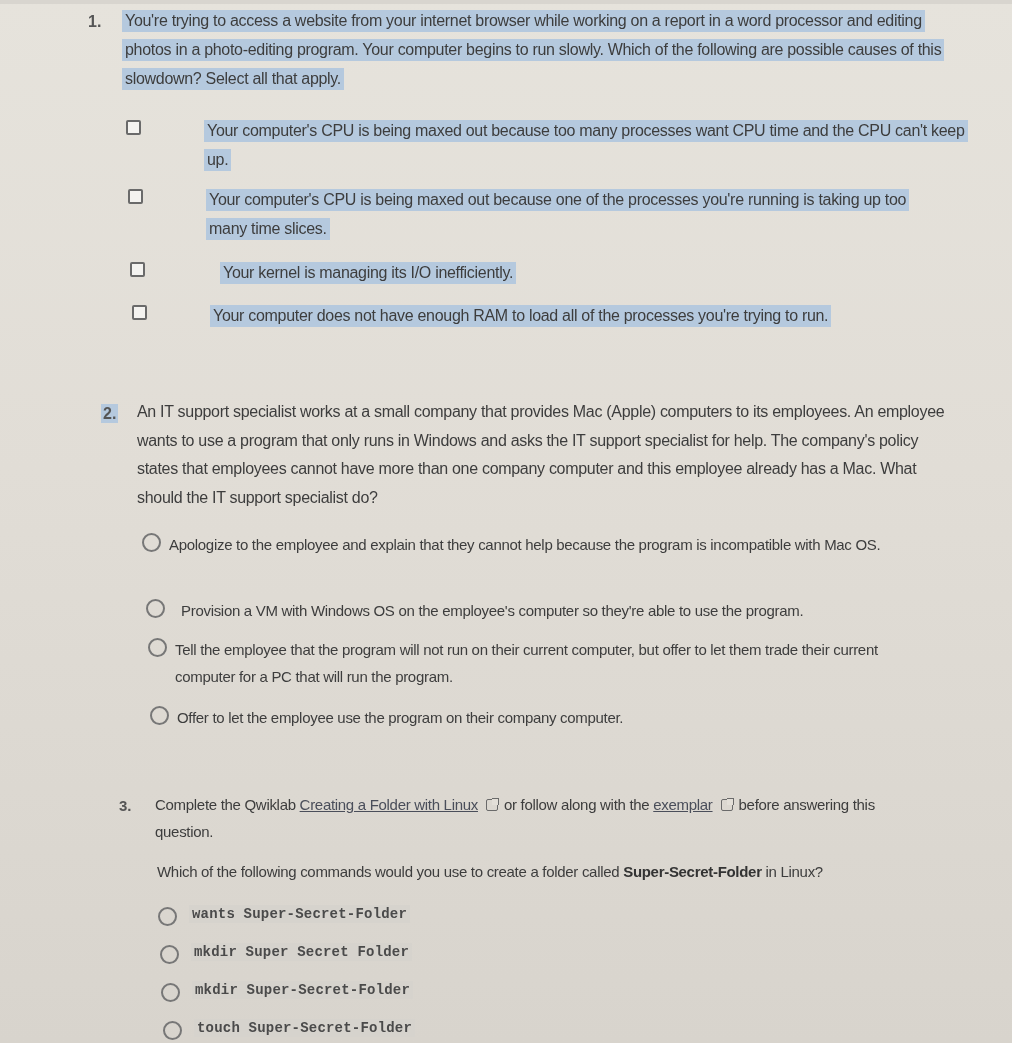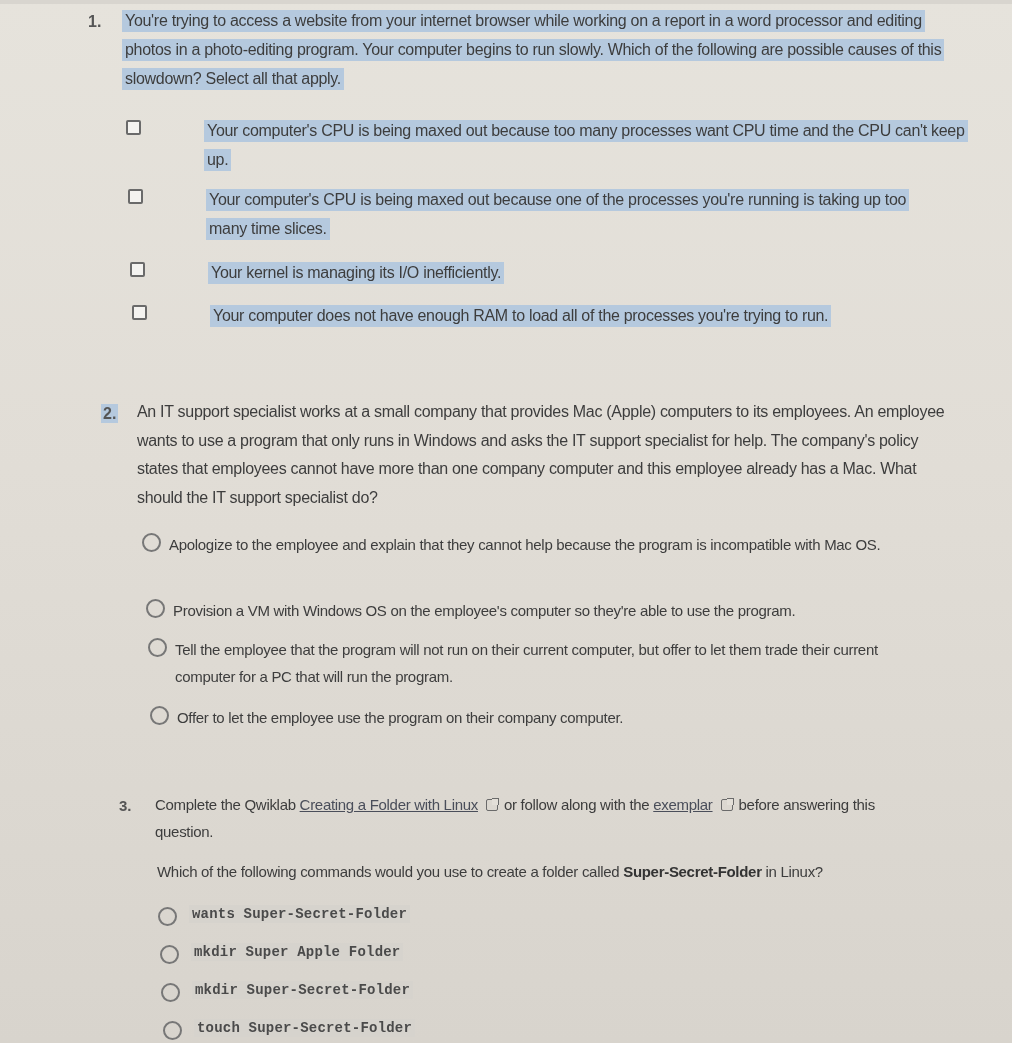--- a/index.html
+++ b/index.html
@@ -57,39 +57,39 @@
     <span class="otext" style="margin-left:18px;"><span class="hl">Your computer's CPU is being maxed out because too many processes want CPU time and the CPU can't keep up.</span></span>
   </div>
 
   <div class="opt" style="left:128px; top:185px; width:820px;">
     <span class="cb"></span>
     <span class="otext" style="margin-left:18px;"><span class="hl">Your computer's CPU is being maxed out because one of the processes you're running is taking up too many time slices.</span></span>
   </div>
 
   <div class="opt" style="left:130px; top:258px; width:800px;">
     <span class="cb"></span>
-    <span class="otext" style="margin-left:18px;"><span class="hl">Your kernel is managing its I/O inefficiently.</span></span>
+    <span class="otext" style="margin-left:30px;"><span class="hl">Your kernel is managing its I/O inefficiently.</span></span>
   </div>
 
   <div class="opt" style="left:132px; top:301px; width:800px;">
     <span class="cb"></span>
     <span class="otext" style="margin-left:18px;"><span class="hl">Your computer does not have enough RAM to load all of the processes you're trying to run.</span></span>
   </div>
 </div>
 
 <div>
   <div class="qnum" style="left:101px; top:405px;"><span class="hl" style="padding:1px 2px;">2.</span></div>
   <div class="qtext" style="left:137px; top:398px; width:815px; line-height:28.5px;">An IT support specialist works at a small company that provides Mac (Apple) computers to its employees. An employee wants to use a program that only runs in Windows and asks the IT support specialist for help. The company's policy states that employees cannot have more than one company computer and this employee already has a Mac. What should the IT support specialist do?</div>
 
   <div class="opt" style="left:142px; top:531px; width:800px;">
     <span class="rb"></span>
     <span class="otext2">Apologize to the employee and explain that they cannot help because the program is incompatible with Mac OS.</span>
   </div>
 
-  <div class="opt" style="left:146px; top:597px; width:800px;">
+  <div class="opt" style="left:146px; top:597px; width:800px;gap:8px;">
     <span class="rb"></span>
     <span class="otext2">Provision a VM with Windows OS on the employee's computer so they're able to use the program.</span>
   </div>
 
   <div class="opt" style="left:148px; top:636px; width:780px;">
     <span class="rb"></span>
     <span class="otext2">Tell the employee that the program will not run on their current computer, but offer to let them trade their current computer for a PC that will run the program.</span>
   </div>
 
   <div class="opt" style="left:150px; top:704px; width:780px;">
@@ -111,21 +111,21 @@
     <b class="strong">Super-Secret-Folder</b>
     <span>in Linux?</span>
   </div>
 
   <div class="opt" style="left:158px; top:905px;">
     <span class="rb"></span>
     <span class="code">wants Super-Secret-Folder</span>
   </div>
   <div class="opt" style="left:160px; top:943px;">
     <span class="rb"></span>
-    <span class="code">mkdir Super Apple Folder</span>
+    <span class="code">mkdir Super Secret Folder</span>
   </div>
   <div class="opt" style="left:161px; top:981px;justify-content:center;">
     <span class="rb"></span>
     <span class="code">mkdir Super-Secret-Folder</span>
   </div>
   <div class="opt" style="left:163px; top:1019px;">
     <span class="rb"></span>
     <span class="code">touch Super-Secret-Folder</span>
   </div>
 </div>

